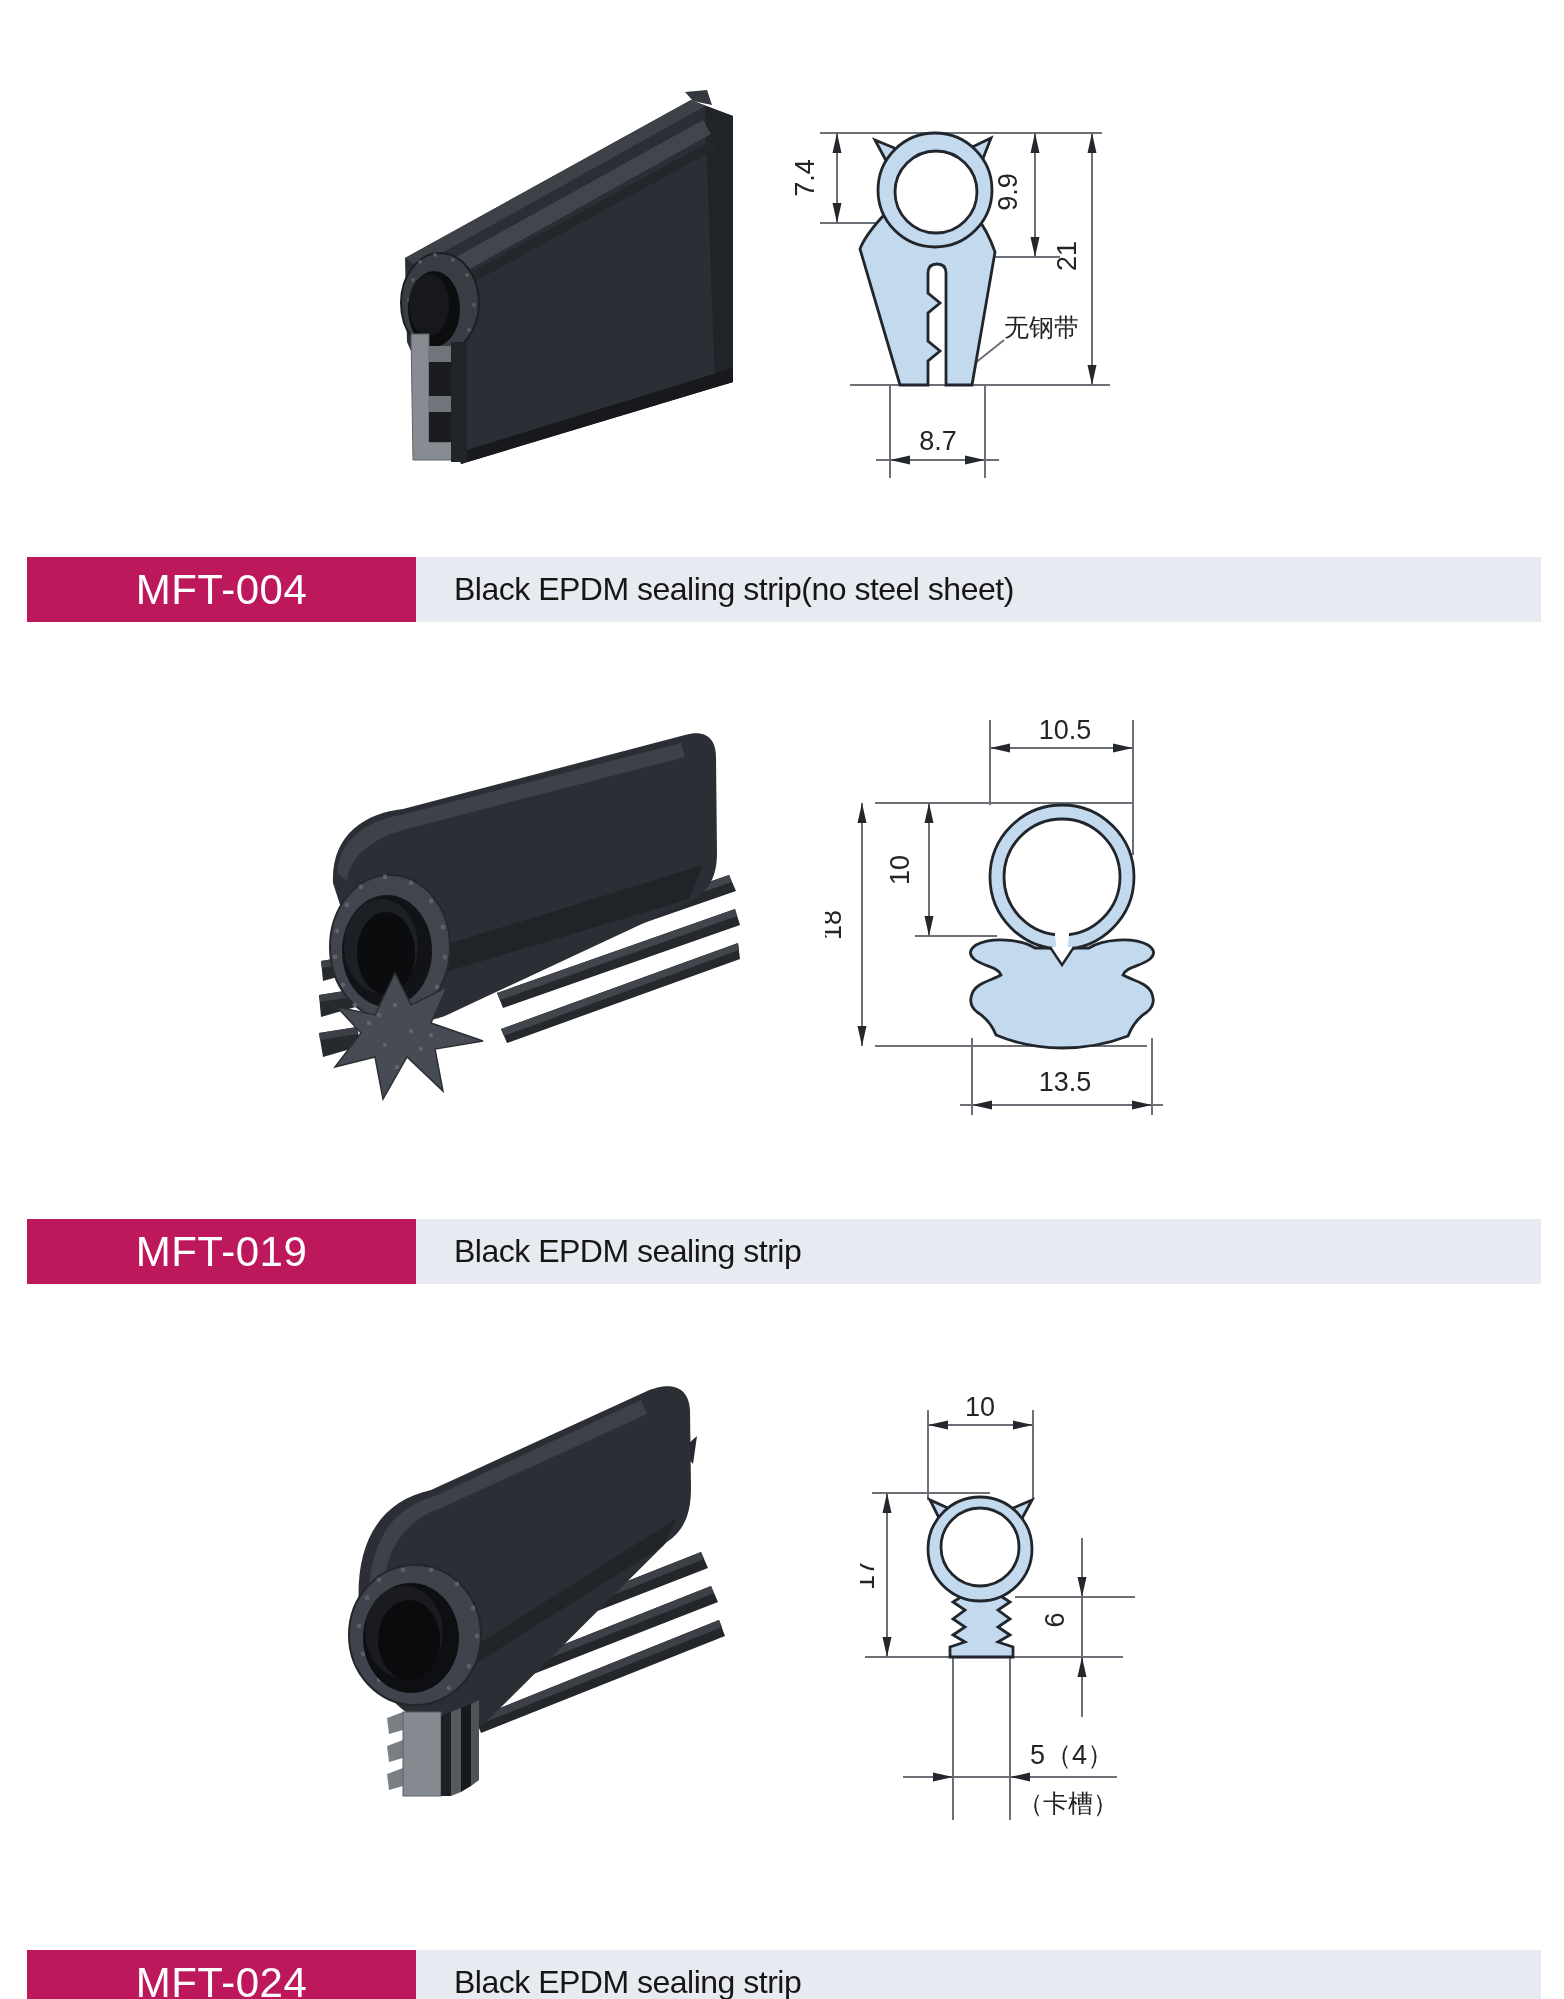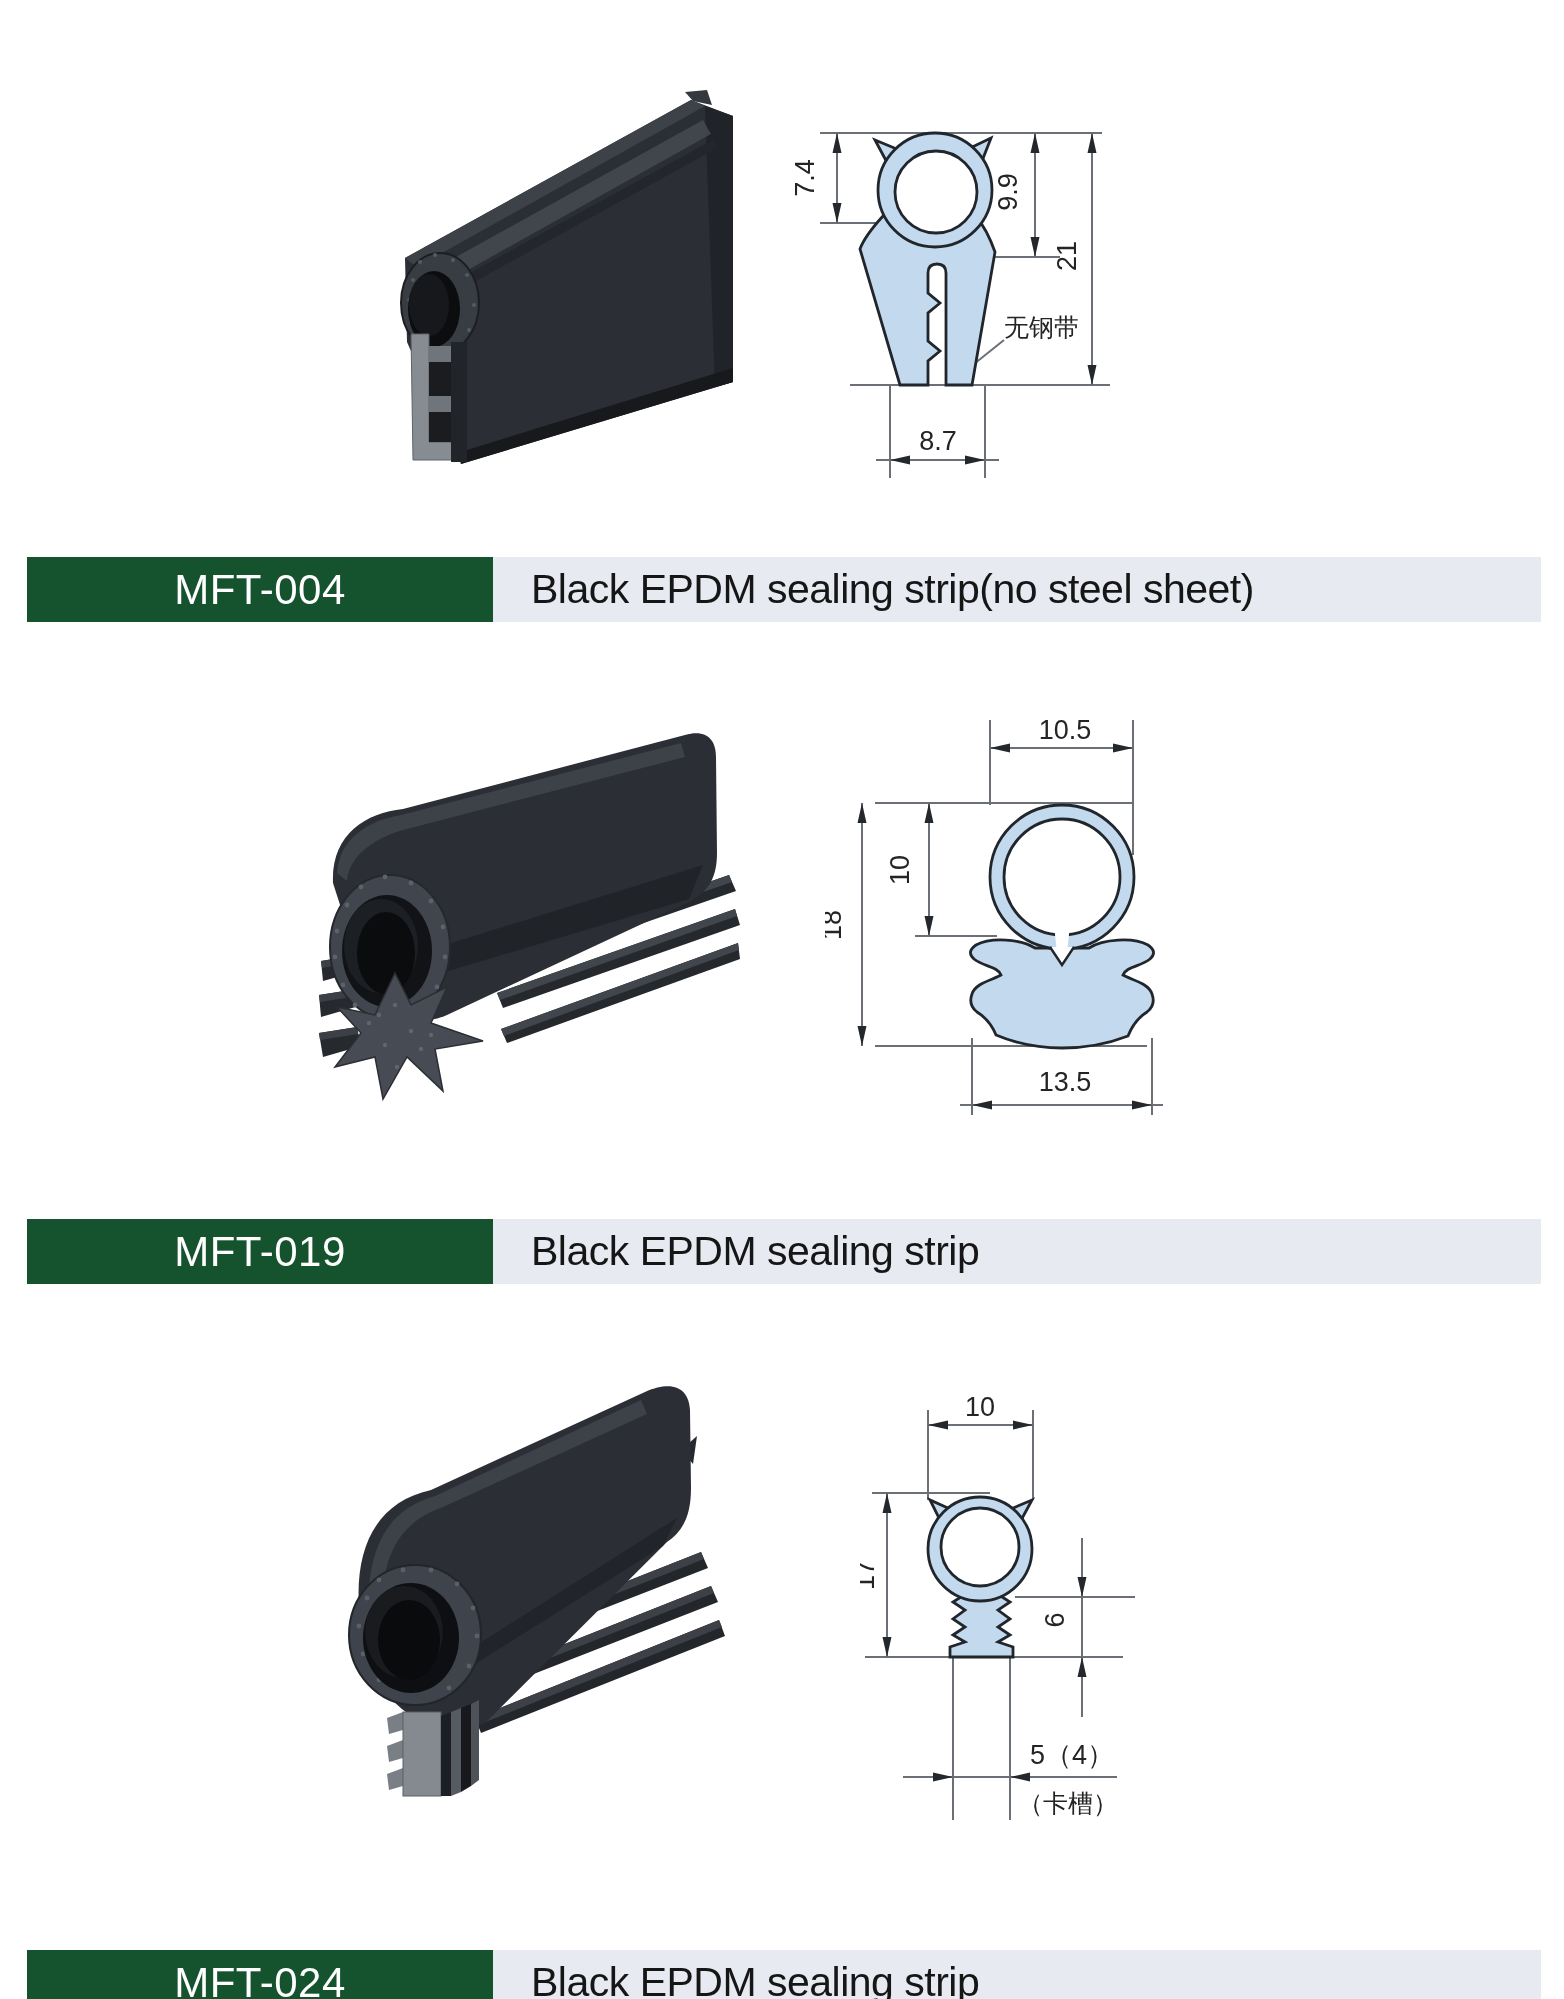--- a/index.html
+++ b/index.html
@@ -1,25 +1,25 @@
 <!DOCTYPE html>
 <html><head>
 <meta charset="utf-8">
 <style>
   html,body{margin:0;padding:0;background:#ffffff;}
   .page{position:relative;width:1564px;height:1999px;background:#ffffff;overflow:hidden;
         font-family:"Liberation Sans",sans-serif;}
   .abs{position:absolute;}
   
   .label-bar{position:absolute;left:27px;width:1514px;height:65px;background:#e8eaf2;display:flex;}
-  .code-badge{width:466px;height:100%;background:#14532d;color:#ffffff;
+  .code-badge{width:389px;height:100%;background:#be185d;color:#ffffff;
               display:flex;align-items:center;justify-content:center;
               font-size:42px;letter-spacing:0.5px;}
   .bar-desc{flex:1;display:flex;align-items:center;padding-left:38px;
-            color:#161616;font-size:41px;font-weight:500;letter-spacing:-0.5px;}
+            color:#161616;font-size:32px;font-weight:500;letter-spacing:-0.5px;}
   
   .dim-line{stroke:#6b7076;stroke-width:2;fill:none;}
   .shape{fill:#c3d9ee;stroke:#20262b;stroke-width:2.8;}
   .shape-hole{fill:#ffffff;stroke:#20262b;stroke-width:2.8;}
   .arrow{fill:#24272b;stroke:none;}
   .dim-text{fill:#242424;font-size:27px;font-family:"Liberation Sans",sans-serif;}
   .cjk-text{fill:#242424;font-size:25px;font-family:"Liberation Sans",sans-serif;}
   
   .ph-body{fill:#2b2e34;}
   .ph-edge{fill:#3d4148;}

